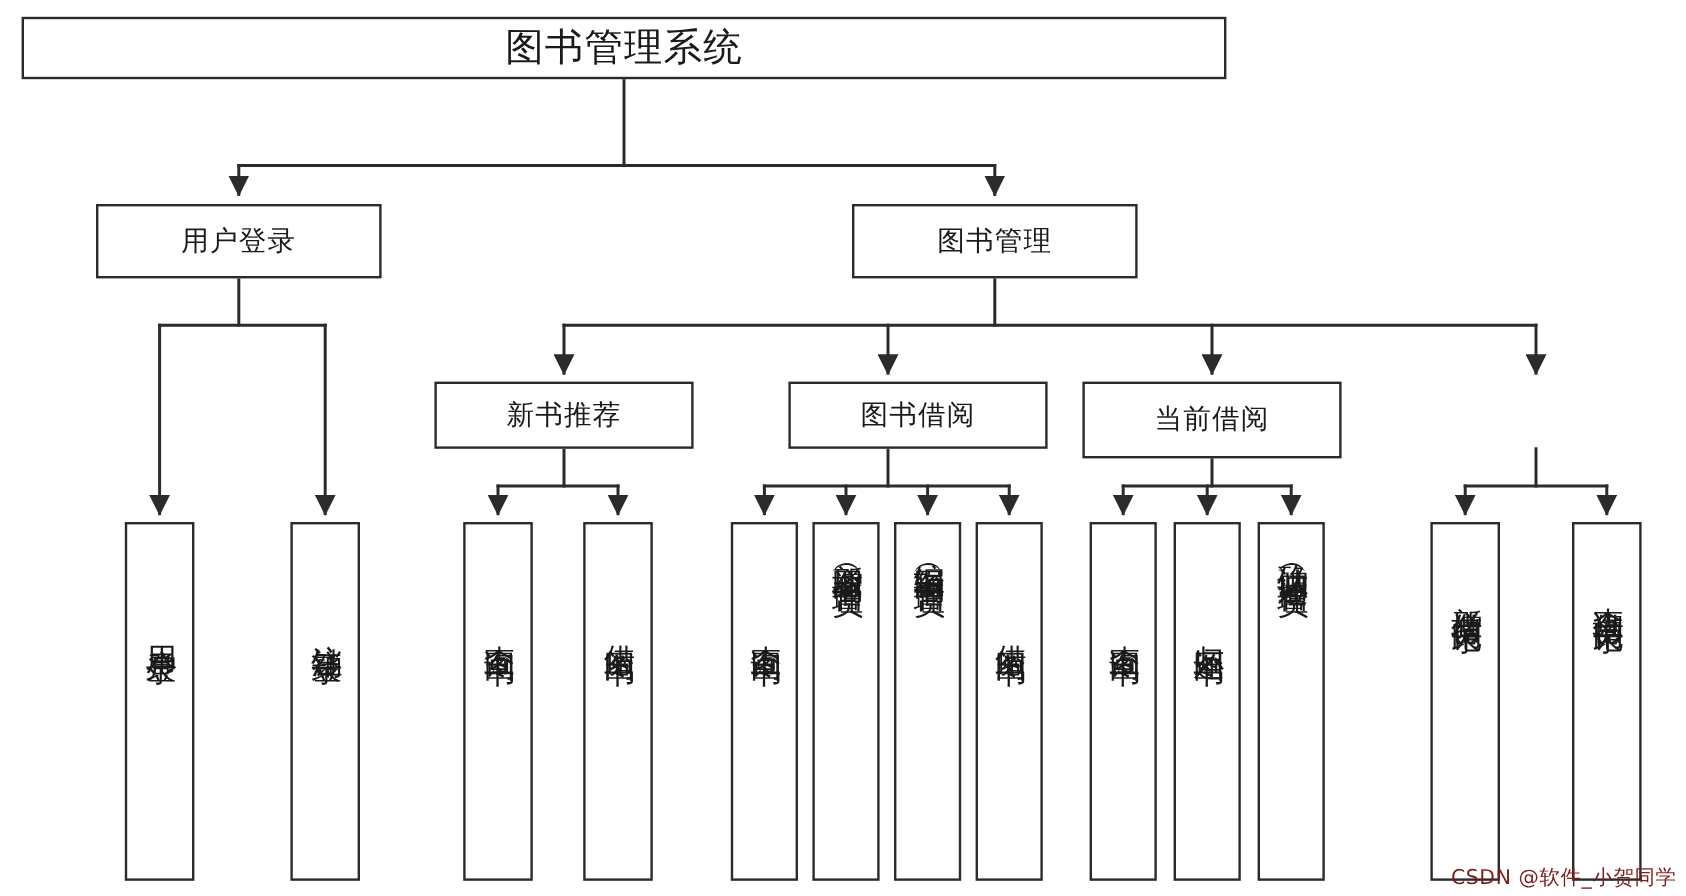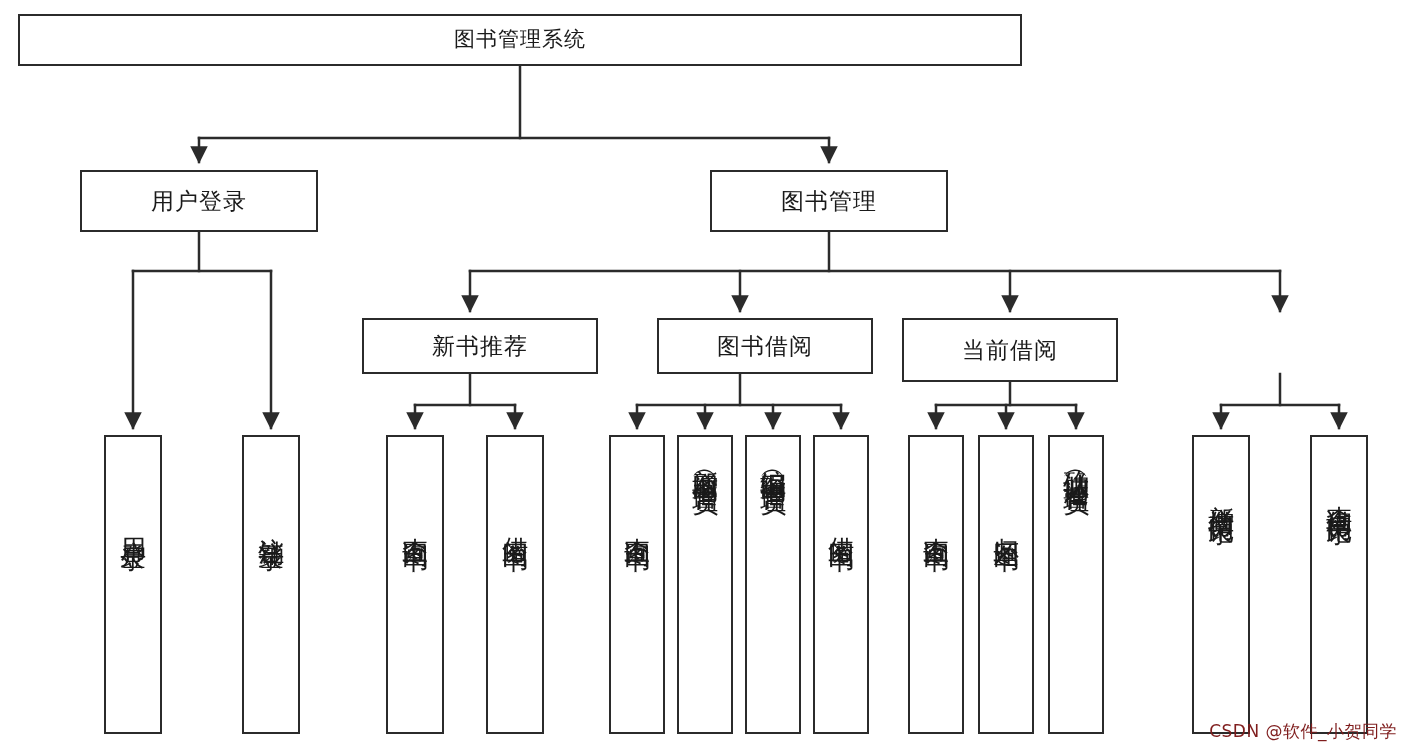--- a/index.html
+++ b/index.html
@@ -41,21 +41,21 @@
     letter-spacing: 1px;
     color: #1a1a1a;
     line-height: 1.22;
   }
   
   .h-node .node-label {
     writing-mode: horizontal-tb;
     font-size: 23px;
   }
   .root .node-label {
-    font-size: 21px;
+    font-size: 32px;
   }
   
   .v-node {
     align-items: flex-start;
     padding-top: 8px;
   }
   .v-node .node-label {
     writing-mode: vertical-rl;
     text-orientation: upright;
     font-size: 26px;
@@ -142,21 +142,21 @@
     <span class="node-label">图书管理系统</span>
   </div>
 
   <div class="node h-node" style="left:80px; top:170px; width:238px; height:62px;">
     <span class="node-label">用户登录</span>
   </div>
   <div class="node h-node" style="left:710px; top:170px; width:238px; height:62px;">
     <span class="node-label">图书管理</span>
   </div>
 
-  <div class="node h-node" style="left:362px; top:318px; width:236px; height:56px;">
+  <div class="node h-node" style="left:362px; top:318px; width:216px; height:56px;">
     <span class="node-label">新书推荐</span>
   </div>
   <div class="node h-node" style="left:657px; top:318px; width:216px; height:56px;">
     <span class="node-label">图书借阅</span>
   </div>
   <div class="node h-node" style="left:902px; top:318px; width:216px; height:64px;">
     <span class="node-label">当前借阅</span>
   </div>
 
   <div class="node v-node mid" style="left:104px; top:435px; width:58px; height:299px;">

